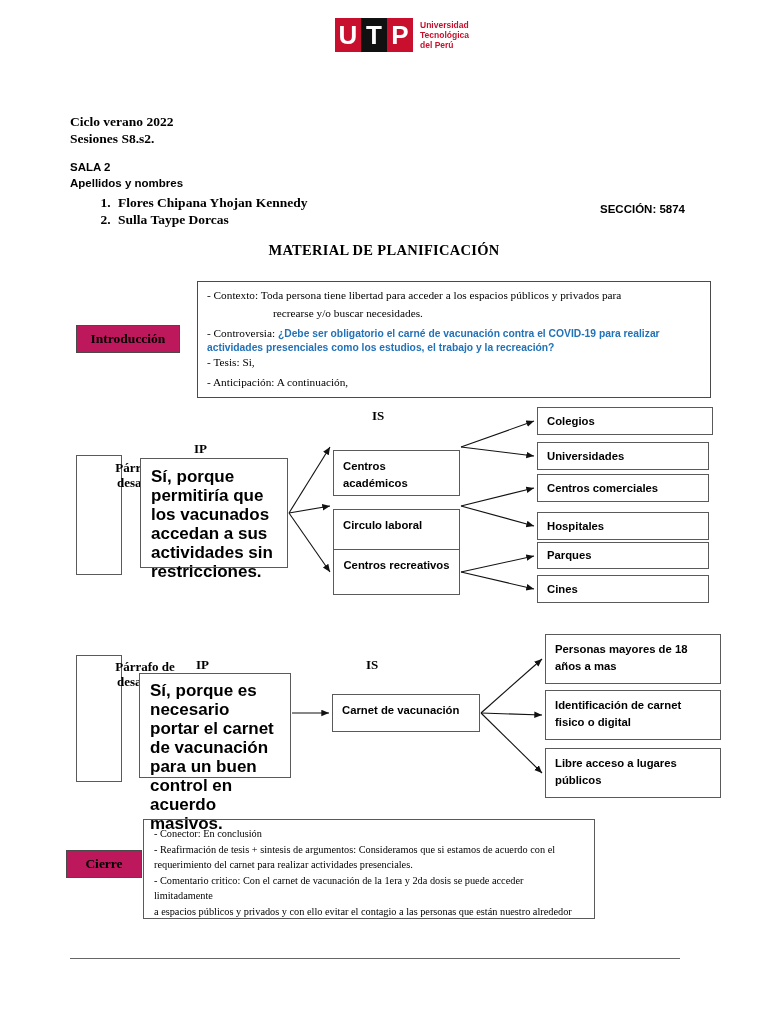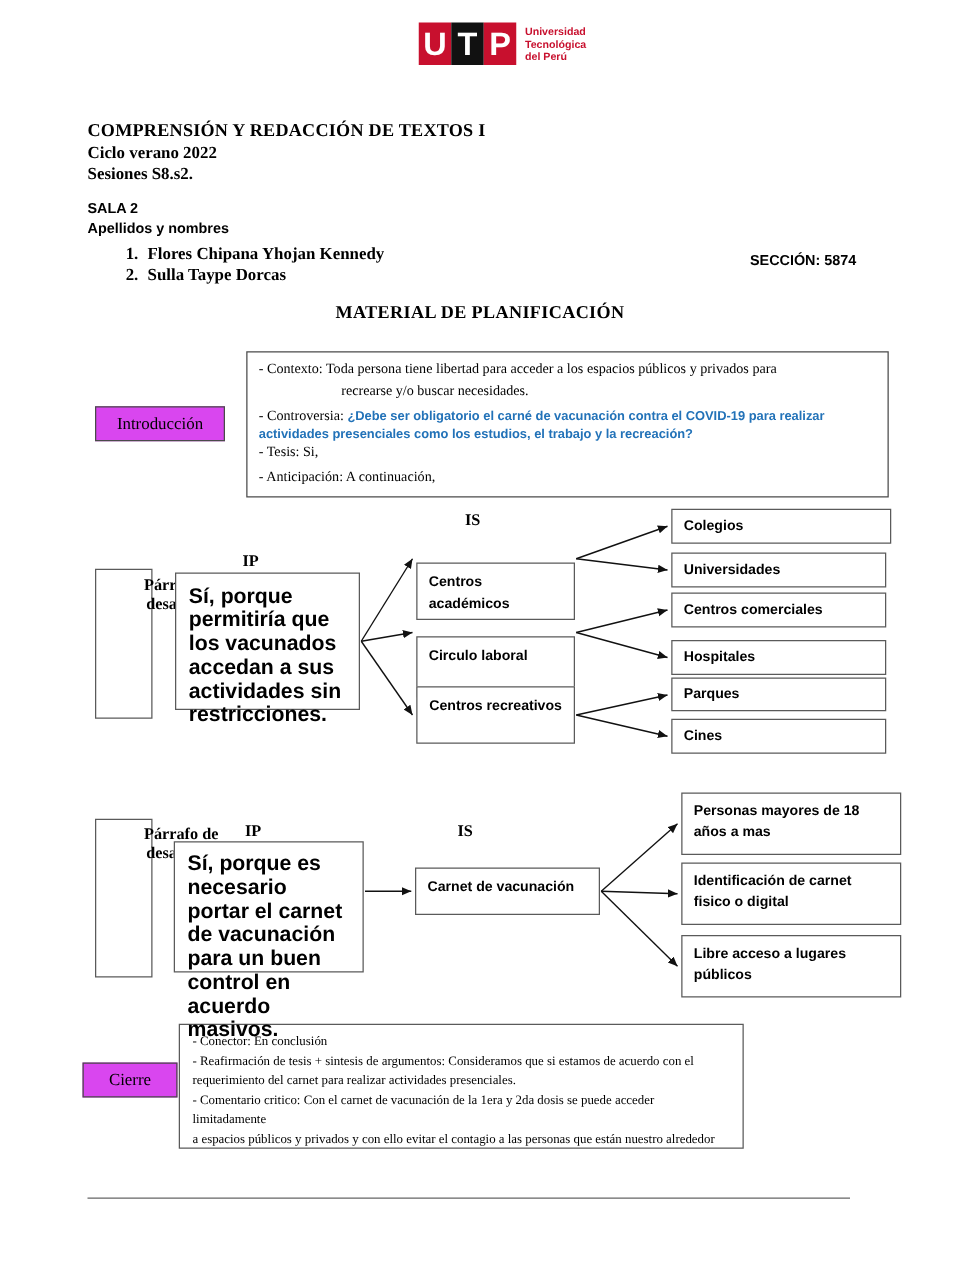--- a/index.html
+++ b/index.html
@@ -130,27 +130,27 @@
   
   .box {
     position: absolute;
     border: 1.2px solid #5a5a5a;
     background: #ffffff;
     box-sizing: border-box;
   }
   .tag-box {
     position: absolute;
     border: 1.4px solid #4a4a4a;
-    background: #d946ef;
+    background: #be185d;
     box-sizing: border-box;
     display: flex;
     align-items: center;
     justify-content: center;
     font-size: 13.5px;
-    font-weight: normal;
+    font-weight: bold;
     z-index: 5;
   }
   .sans-box {
     font-family: "Liberation Sans", sans-serif;
     font-size: 11.3px;
     font-weight: bold;
     line-height: 17px;
     color: #000;
     box-sizing: border-box;
   }
@@ -295,21 +295,20 @@
       <div class="logo-cell black">T</div>
       <div class="logo-cell red" style="background: rgb(200, 16, 46);">P</div>
     </div>
     <div class="logo-text" style="color: rgb(200, 16, 46);">
       <div>Universidad</div>
       <div>Tecnológica</div>
       <div>del Perú</div>
     </div>
   </div>
 
-  <div class="hdr hdr-title" style="top:97px">COMPRENSIÓN Y REDACCIÓN DE TEXTOS I</div>
   <div class="hdr hdr-line2" style="top:114px">Ciclo verano 2022</div>
   <div class="hdr hdr-line3" style="top:131px">Sesiones S8.s2.</div>
   <div class="hdr hdr-sala" style="top:161px">SALA 2</div>
   <div class="hdr hdr-apell" style="top:177px">Apellidos y nombres</div>
   <ol class="namelist">
     <li>Flores Chipana Yhojan Kennedy</li>
     <li>Sulla Taype Dorcas</li>
   </ol>
   <div class="seccion">SECCIÓN: 5874</div>
 

